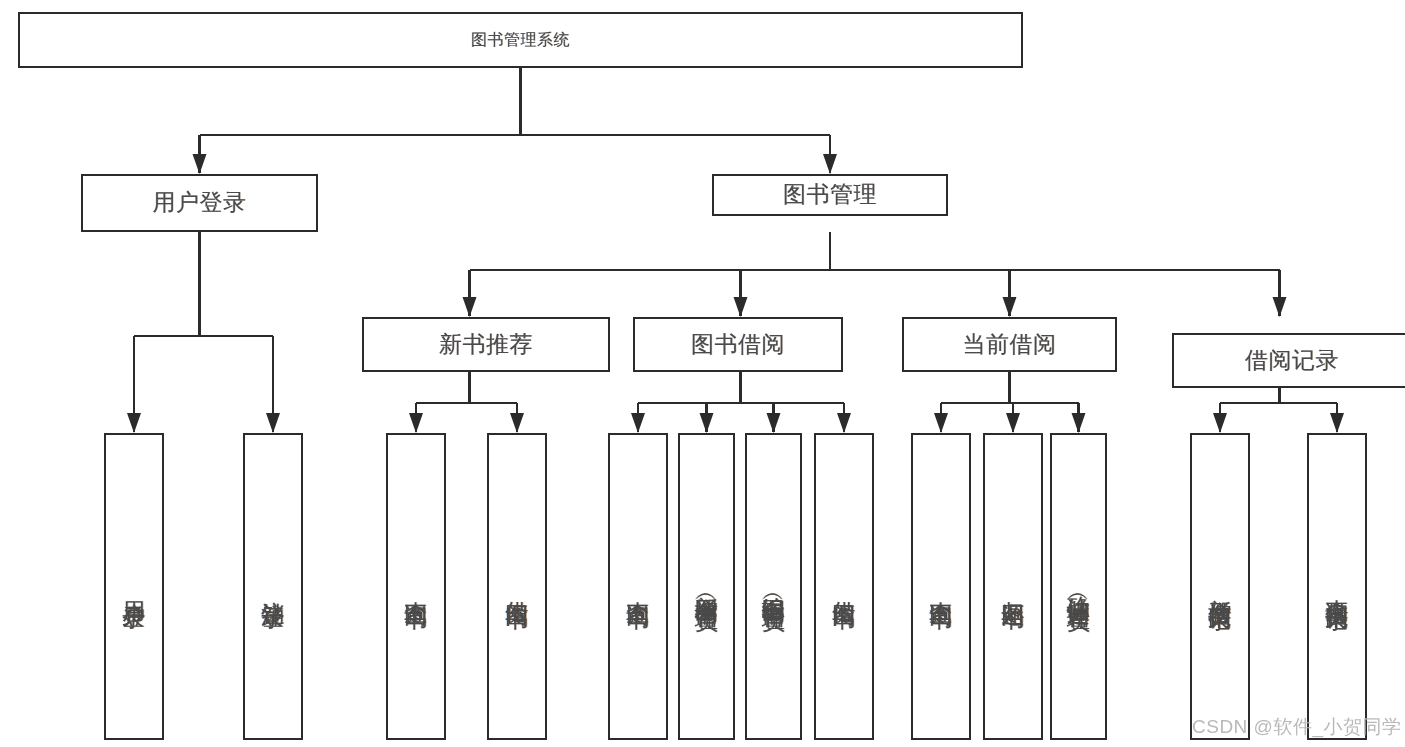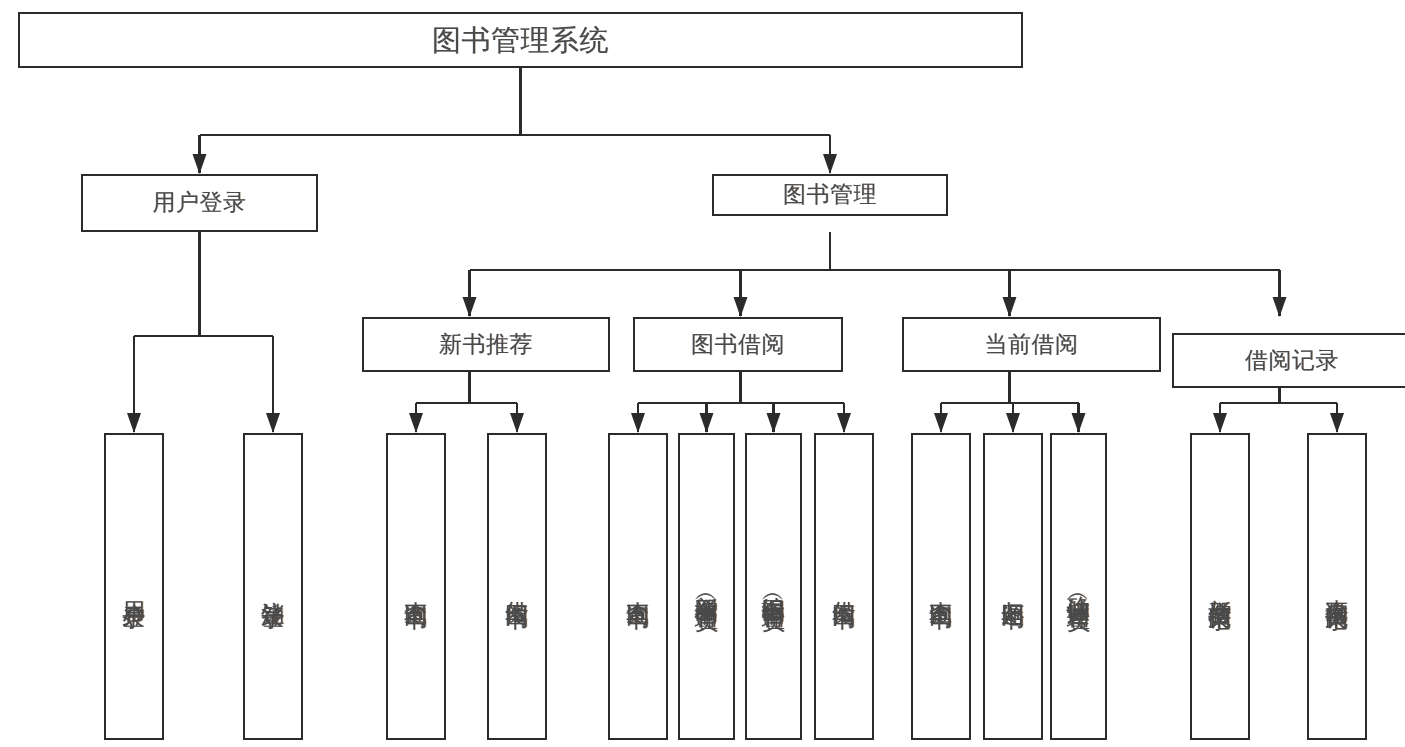--- a/index.html
+++ b/index.html
@@ -42,21 +42,21 @@
     line-height: 1.18;
     letter-spacing: 0.5px;
     color: #4a4a4a;
     text-shadow: 0.6px 0 0 rgba(150,110,70,0.45), -0.6px 0 0 rgba(110,140,190,0.35);
   }
   .node.horizontal .label {
     writing-mode: horizontal-tb;
     font-size: 23px;
   }
   .node.root .label {
-    font-size: 29px;
+    font-size: 16px;
   }
   .node.vertical {
     align-items: center;
     justify-content: center;
   }
   .node.vertical .label {
     writing-mode: vertical-rl;
     text-orientation: upright;
     font-size: 23px;
     line-height: 1.16;
@@ -138,21 +138,21 @@
       </div>
       <div class="node horizontal" style="left: 712px; top: 174px; width: 236px; height: 42px;">
         <span class="label">图书管理</span>
       </div>
       <div class="node horizontal" style="left: 362px; top: 317px; width: 248px; height: 55px;">
         <span class="label">新书推荐</span>
       </div>
       <div class="node horizontal" style="left: 633px; top: 317px; width: 210px; height: 55px;">
         <span class="label">图书借阅</span>
       </div>
-      <div class="node horizontal" style="left: 902px; top: 317px; width: 259px; height: 55px;">
+      <div class="node horizontal" style="left: 902px; top: 317px; width: 215px; height: 55px;">
         <span class="label">当前借阅</span>
       </div>
       <div class="node horizontal" style="left: 1172px; top: 333px; width: 240px; height: 55px;">
         <span class="label">借阅记录</span>
       </div>
       <div class="node vertical" style="left: 104px; top: 433px; width: 60px; height: 307px;">
         <span class="label">用户登录</span>
       </div>
       <div class="node vertical" style="left: 243px; top: 433px; width: 60px; height: 307px;">
         <span class="label">注销登录</span>
@@ -184,13 +184,14 @@
       <div class="node vertical" style="left: 1050px; top: 433px; width: 57px; height: 307px;">
         <span class="label">确认归还（管理员）</span>
       </div>
       <div class="node vertical" style="left: 1190px; top: 433px; width: 60px; height: 307px;">
         <span class="label">新增借阅记录</span>
       </div>
       <div class="node vertical" style="left: 1307px; top: 433px; width: 60px; height: 307px;">
         <span class="label">查询借阅记录</span>
       </div>
     </div>
+  <div id="watermark" style="left: 1192px; top: 714px; color: rgb(185, 185, 185);">CSDN @软件_小贺同学</div>
 </div>
 
 </body></html>

